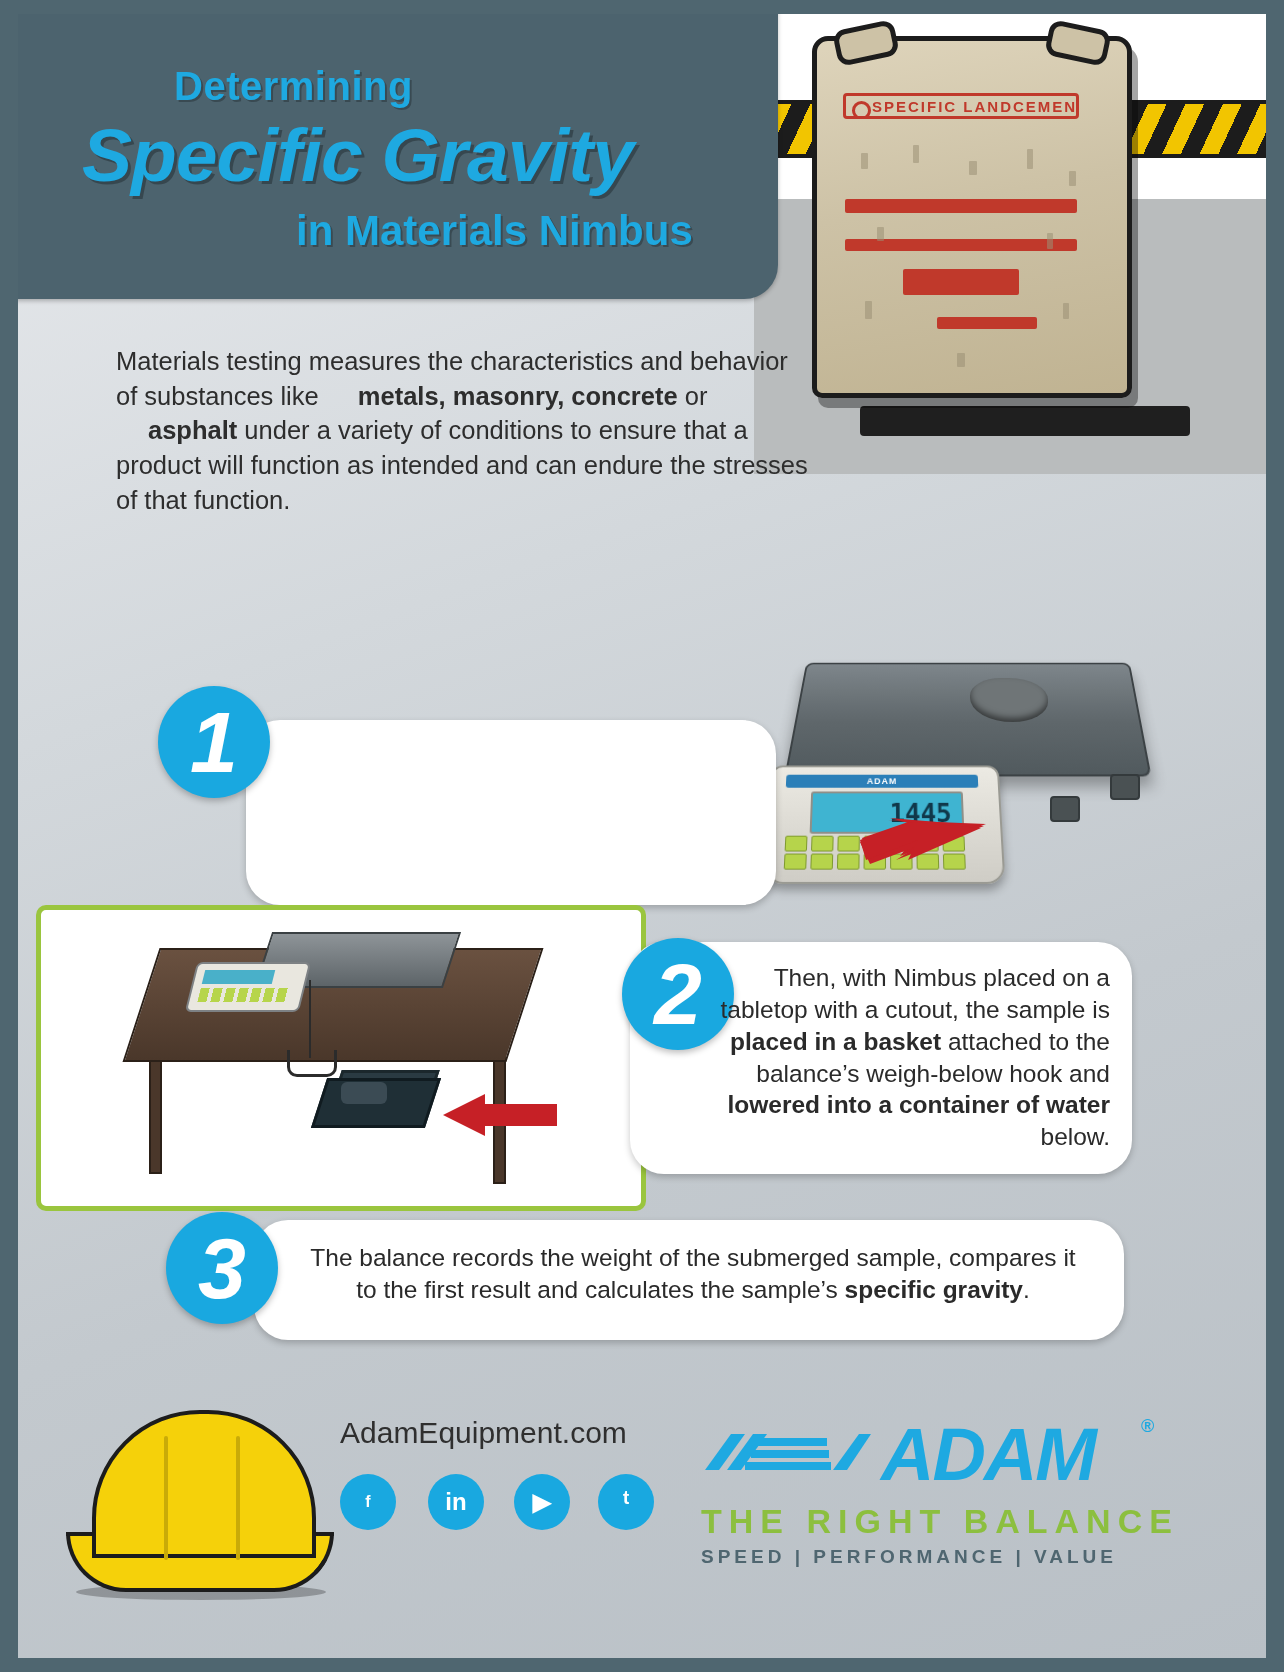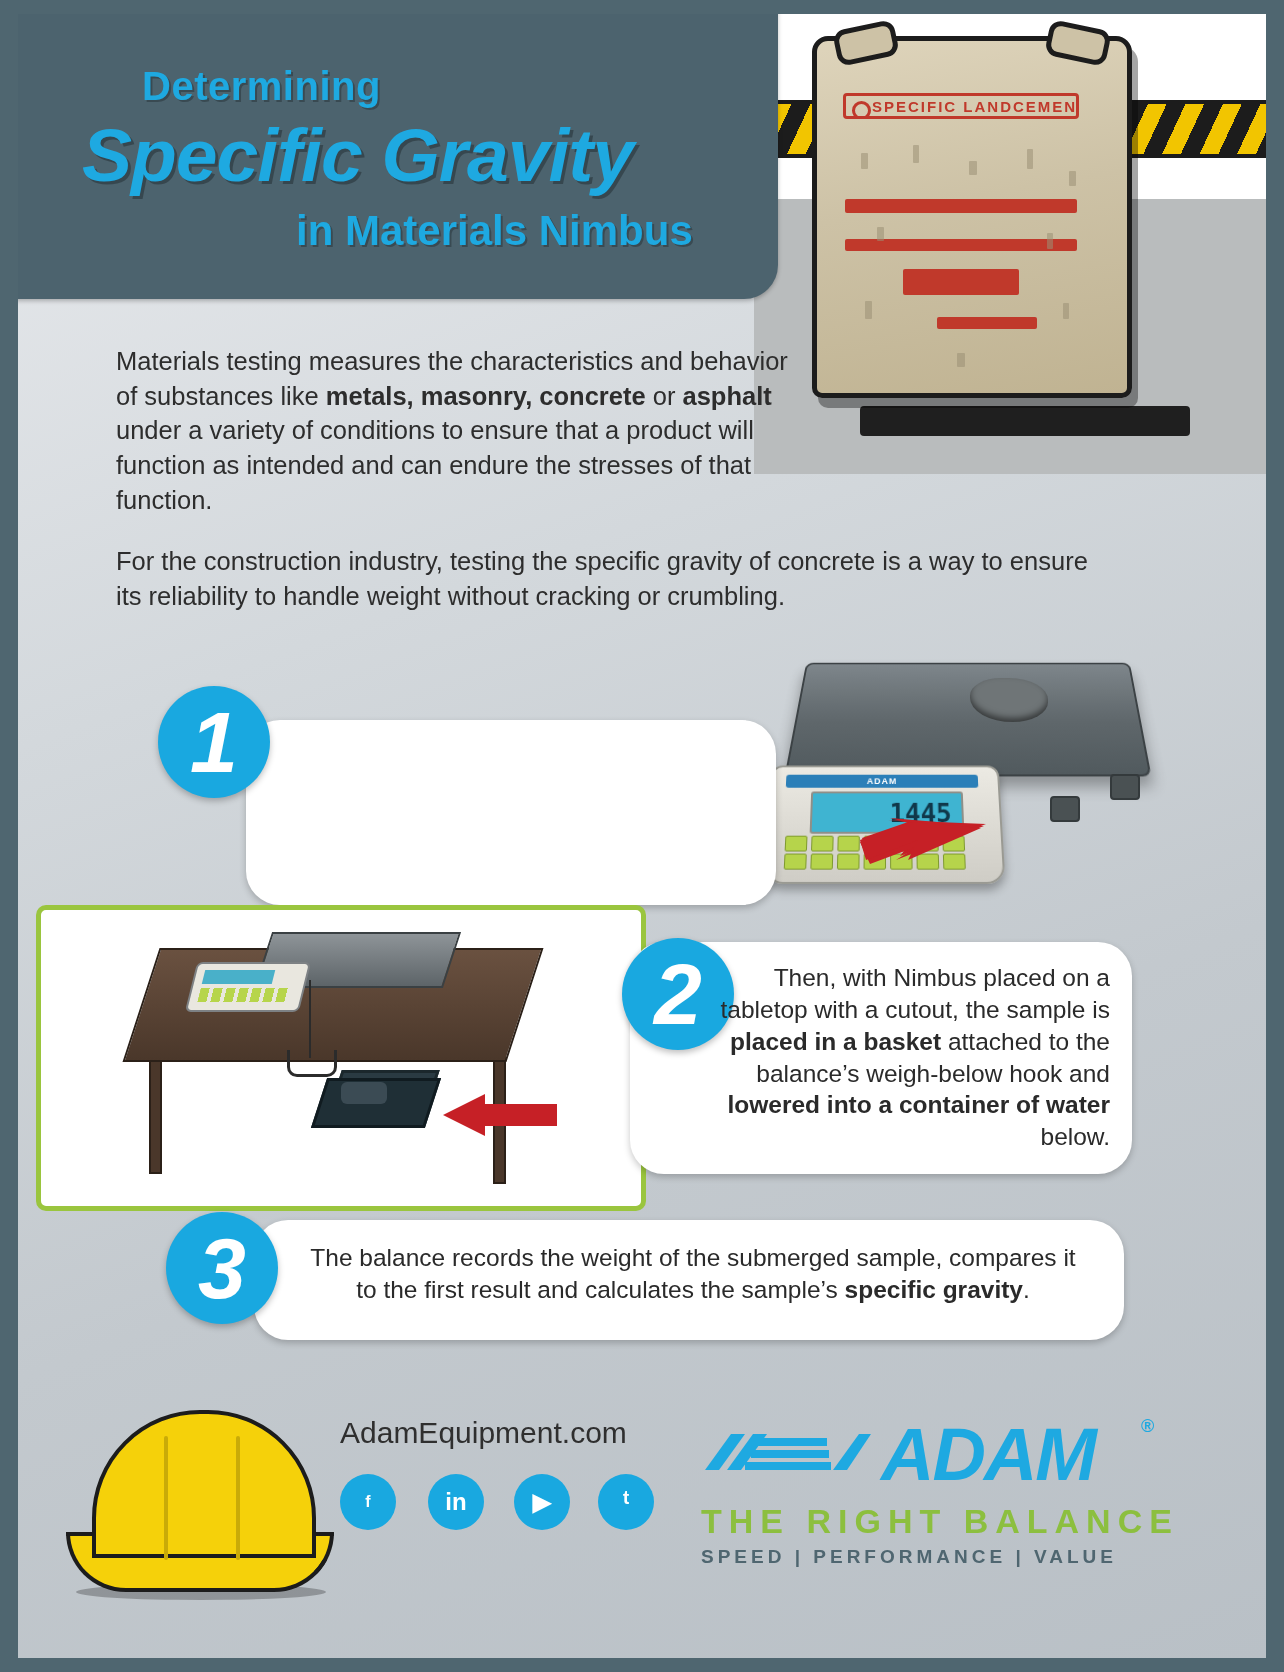--- a/index.html
+++ b/index.html
@@ -15,21 +15,21 @@
     overflow:hidden;
   }
 
   
   .header-band{
     position:absolute;left:-30px;top:-10px;width:790px;height:295px;
     background:#4c636e;border-radius:0 0 34px 0;
     box-shadow:0 2px 4px rgba(0,0,0,.25);
   }
   .title-small{
-    position:absolute;left:124px;top:50px;
+    position:absolute;left:156px;top:50px;
     font-size:40px;font-weight:bold;color:#1ea9e1;letter-spacing:.5px;
     text-shadow:2px 2px 0 rgba(0,0,0,.25);
   }
   .title-big{
     position:absolute;left:64px;top:98px;
     font-size:75px;font-weight:bold;font-style:italic;color:#1ea9e1;
     text-shadow:3px 3px 0 rgba(0,0,0,.28);
     letter-spacing:-1px;
   }
   .title-sub{
@@ -76,21 +76,21 @@
   .bag-shadow{
     position:absolute;left:40px;top:372px;width:330px;height:30px;background:#1f1f1f;border-radius:4px;
   }
 
   
   .copy{
     position:absolute;left:98px;top:330px;width:1000px;
     font-size:25.5px;line-height:1.36;color:#2d2d2d;
   }
   .copy p{margin:0 0 27px 0;}
-  .copy b{font-weight:bold;}
+  .copy b{font-weight:bold;margin-left:32px;}
   .copy .narrow{width:700px;}
 
   
   .step-card{
     position:absolute;background:#ffffff;border-radius:34px;
     box-shadow:0 3px 7px rgba(0,0,0,.22);
   }
   .circ{
     position:absolute;width:112px;height:112px;border-radius:50%;
     background:#19a8e0;color:#ffffff;
@@ -233,21 +233,20 @@
     </div>
   </div>
 
   <div class="header-band"></div>
   <div class="title-small">Determining</div>
   <div class="title-big">Specific Gravity</div>
   <div class="title-sub">in Materials Nimbus</div>
 
   <div class="copy">
     <p class="narrow"><span>Materials testing measures the characteristics and behavior of substances like </span><b>metals, masonry, concrete</b><span> or </span><b>asphalt</b><span> under a variety of conditions to ensure that a product will function as intended and can endure the stresses of that function.</span></p>
-    <p>For the construction industry, testing the specific gravity of concrete is a way to ensure its reliability to handle weight without cracking or crumbling.</p>
   </div>
 
   <div class="scale-photo">
     <div class="sp-plate"></div>
     <div class="sp-sample"></div>
     <div class="sp-foot" style="left:352px;top:140px;"></div>
     <div class="sp-foot" style="left:292px;top:162px;"></div>
     <div class="sp-head">
       <div class="sp-brandbar">ADAM</div>
       <div class="sp-lcd">

